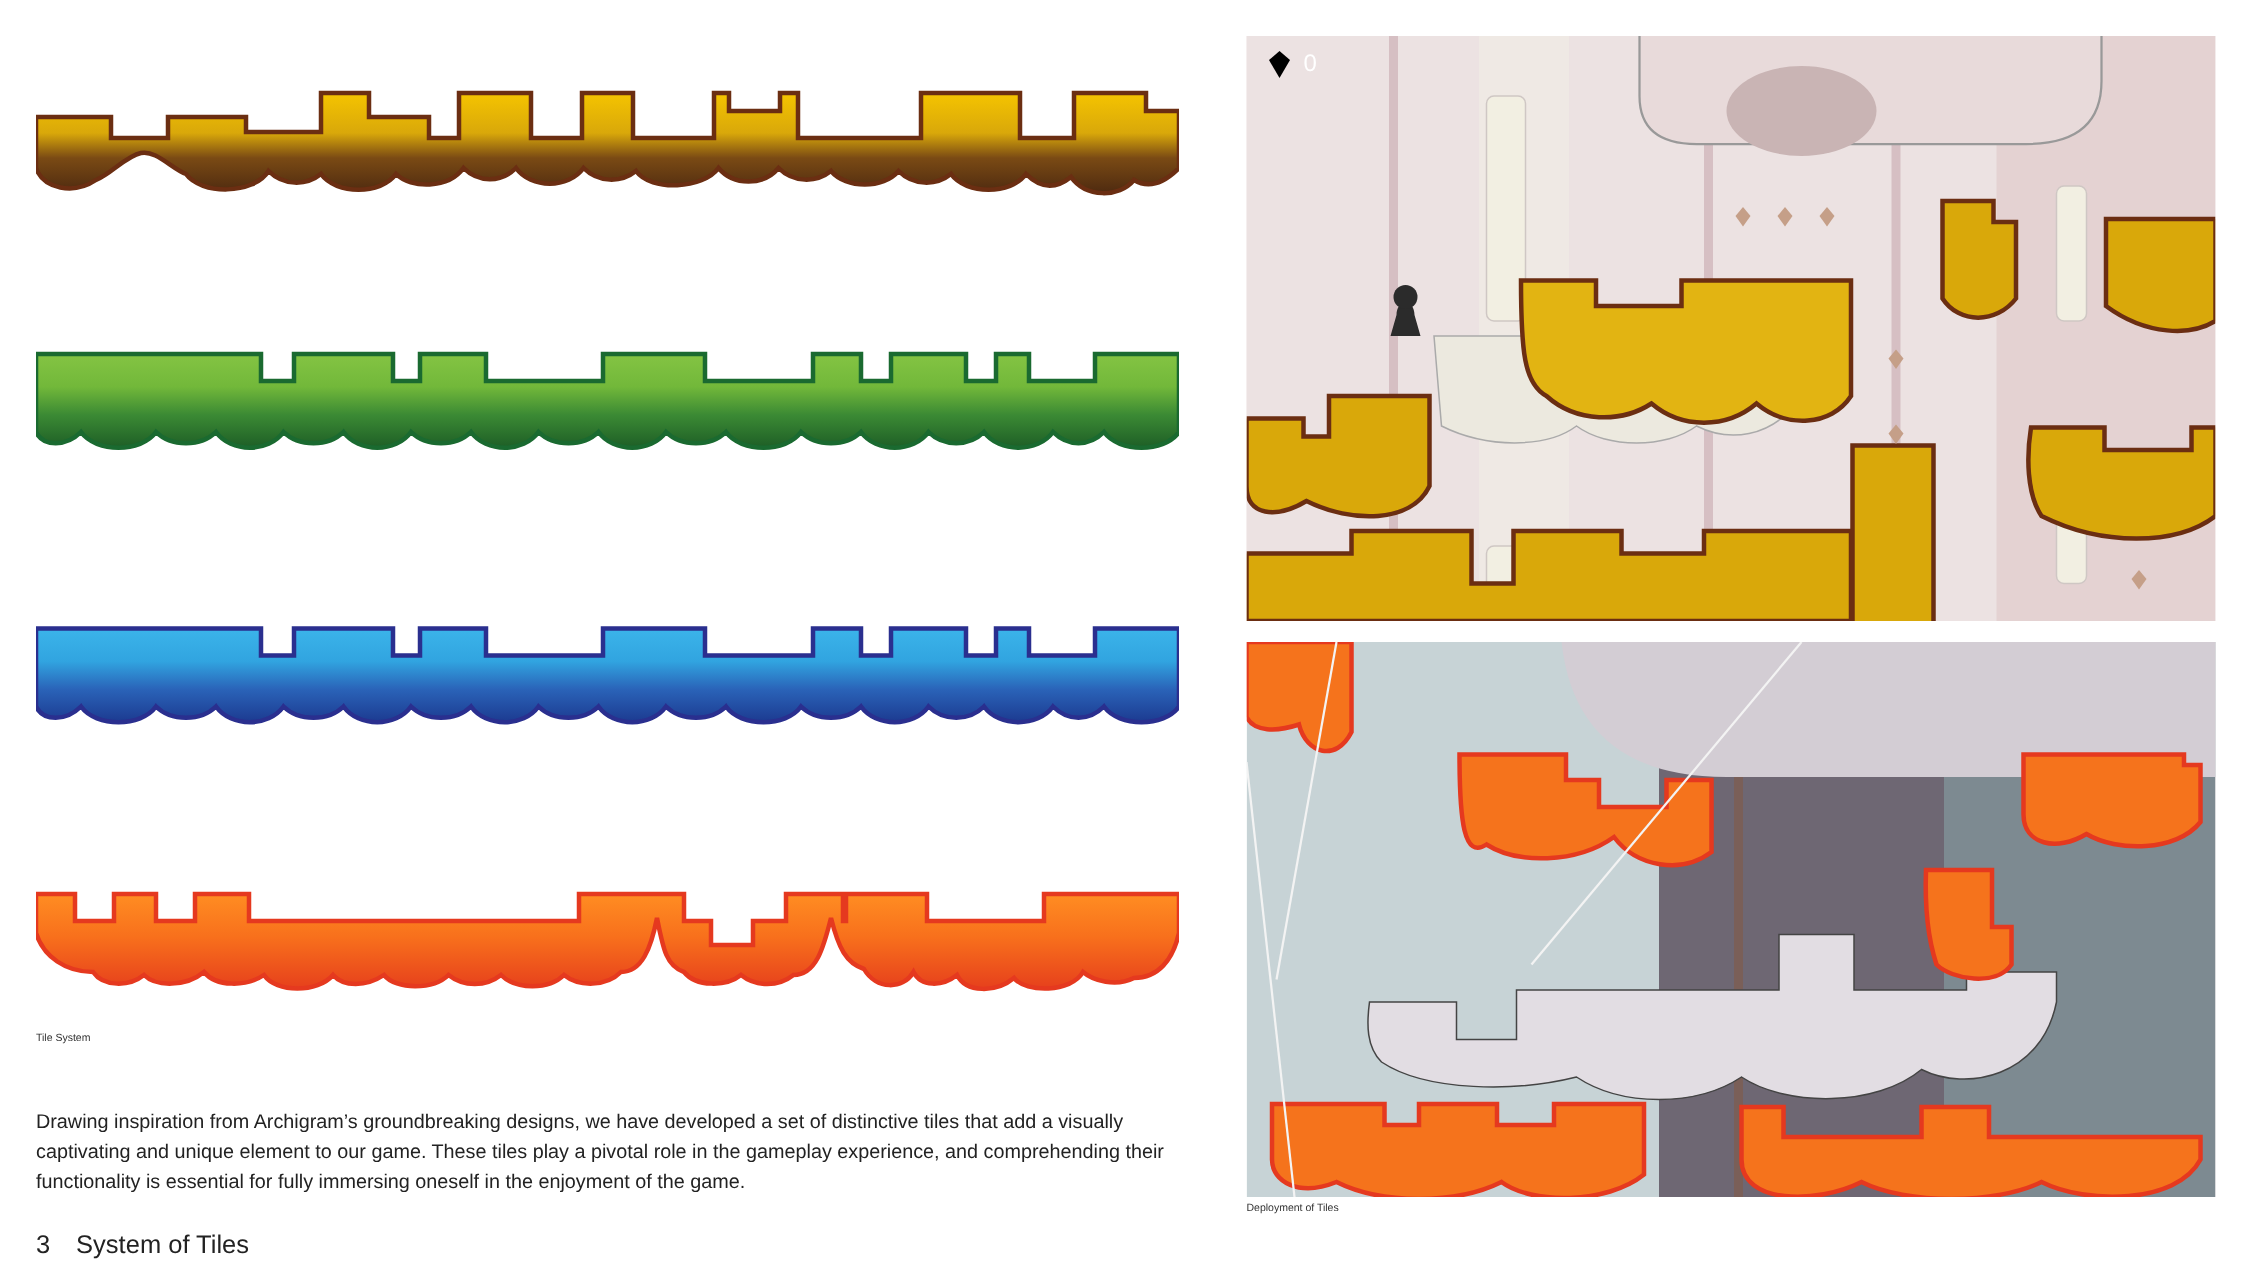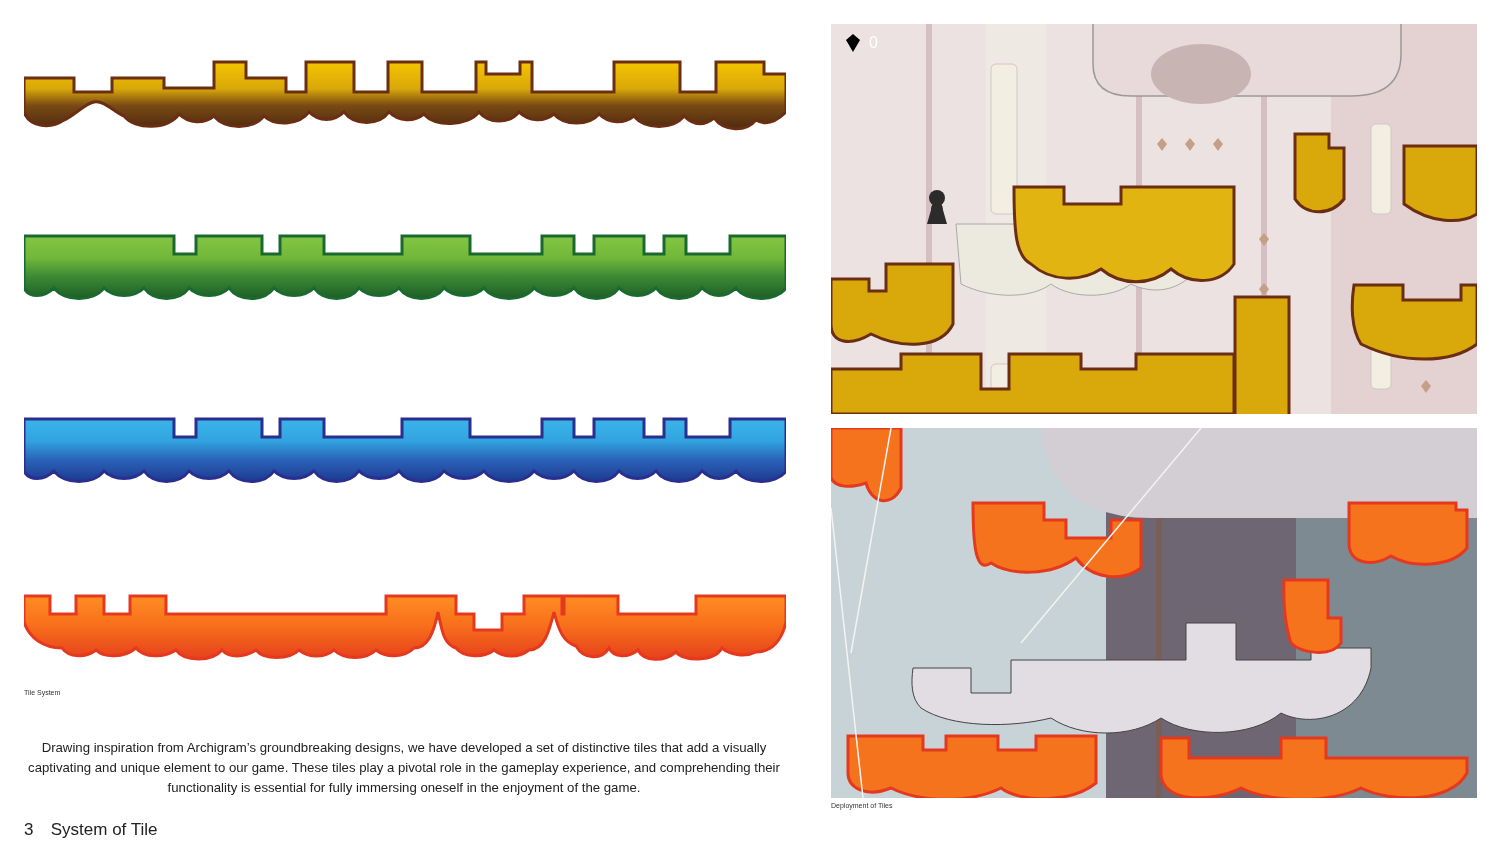--- a/index.html
+++ b/index.html
@@ -4,21 +4,21 @@
 <style>
   html, body { margin:0; padding:0; background:#ffffff; }
   body { width:1500px; height:852px; position:relative; overflow:hidden;
          font-family:"Liberation Sans", sans-serif; color:#222; }
 
   .tile-strip { position:absolute; left:24px; width:762px; }
   .tile-strip svg { display:block; width:100%; height:100%; }
 
   .caption-small { position:absolute; font-size:7px; color:#333; }
   .body-text { position:absolute; left:24px; top:738px; width:760px;
-               font-size:13.2px; line-height:20px; color:#222;text-align:center; }
+               font-size:13.2px; line-height:20px; color:#222; }
   .section-title { position:absolute; left:24px; top:820px; font-size:17px; color:#222; }
   .section-num { display:inline-block; width:22px; }
 
   .shot { position:absolute; overflow:hidden; }
   .shot svg { display:block; width:100%; height:100%; }
   .hud { position:absolute; left:14px; top:10px; display:flex; align-items:center; gap:8px;
          color:#fff; font-size:16px; }
   .hud .gem { width:16px; height:18px; }
 </style>
 </head>
@@ -78,21 +78,21 @@
     <path d="M0 4 H26 V22 H52 V4 H80 V22 H106 V4 H142 V22 H362 V4 H406 V4 H432 V22 H450 V38 H478 V22 H500 V4 H540 V22 H538 V4 H594 V22 H672 V4 H762 V30 C758 48 748 60 732 60 C720 66 705 62 698 56 C690 70 660 70 652 60 C640 70 620 70 614 58 C604 66 590 66 585 56 C578 68 560 68 552 54 C540 50 535 40 530 20 C525 40 520 58 505 58 C495 66 480 66 470 58 C460 66 440 66 432 56 C420 52 418 40 414 20 C410 40 404 56 390 56 C380 66 362 66 352 58 C342 68 320 68 310 58 C300 66 285 66 275 58 C265 68 240 68 232 58 C220 66 205 66 198 58 C188 70 160 70 152 58 C140 66 120 66 112 56 C100 66 80 66 72 58 C62 66 45 66 38 56 C20 56 5 46 0 30 Z" fill="url(#go)" stroke="#e5391f" stroke-width="3"></path>
   </svg>
 </div>
 
 <div class="caption-small" style="left:24px;top:689px;">Tile System</div>
 
 <div class="body-text">Drawing inspiration from Archigram’s groundbreaking designs, we have developed a set of distinctive tiles that add a visually captivating and unique element to our game. These tiles play a pivotal role in the gameplay experience, and comprehending their functionality is essential for fully immersing oneself in the enjoyment of the game.</div>
 
 <div class="section-title">
   <span class="section-num">3</span>
-  <span>System of Tile</span>
+  <span>System of Tiles</span>
 </div>
 
 <div class="shot" style="left:831px;top:24px;width:646px;height:390px;background:#ede3e3;">
   <svg viewBox="0 0 646 390" preserveAspectRatio="none">
     <rect width="646" height="390" fill="#ece2e2"></rect>
     <rect x="500" y="0" width="146" height="390" fill="#e4d2d2"></rect>
     <rect x="95" y="0" width="6" height="390" fill="#d6bfc3"></rect>
     <rect x="305" y="0" width="6" height="390" fill="#d6bfc3"></rect>
     <rect x="430" y="0" width="6" height="390" fill="#d6bfc3"></rect>
     <rect x="155" y="0" width="60" height="390" fill="#efe9e4"></rect>

